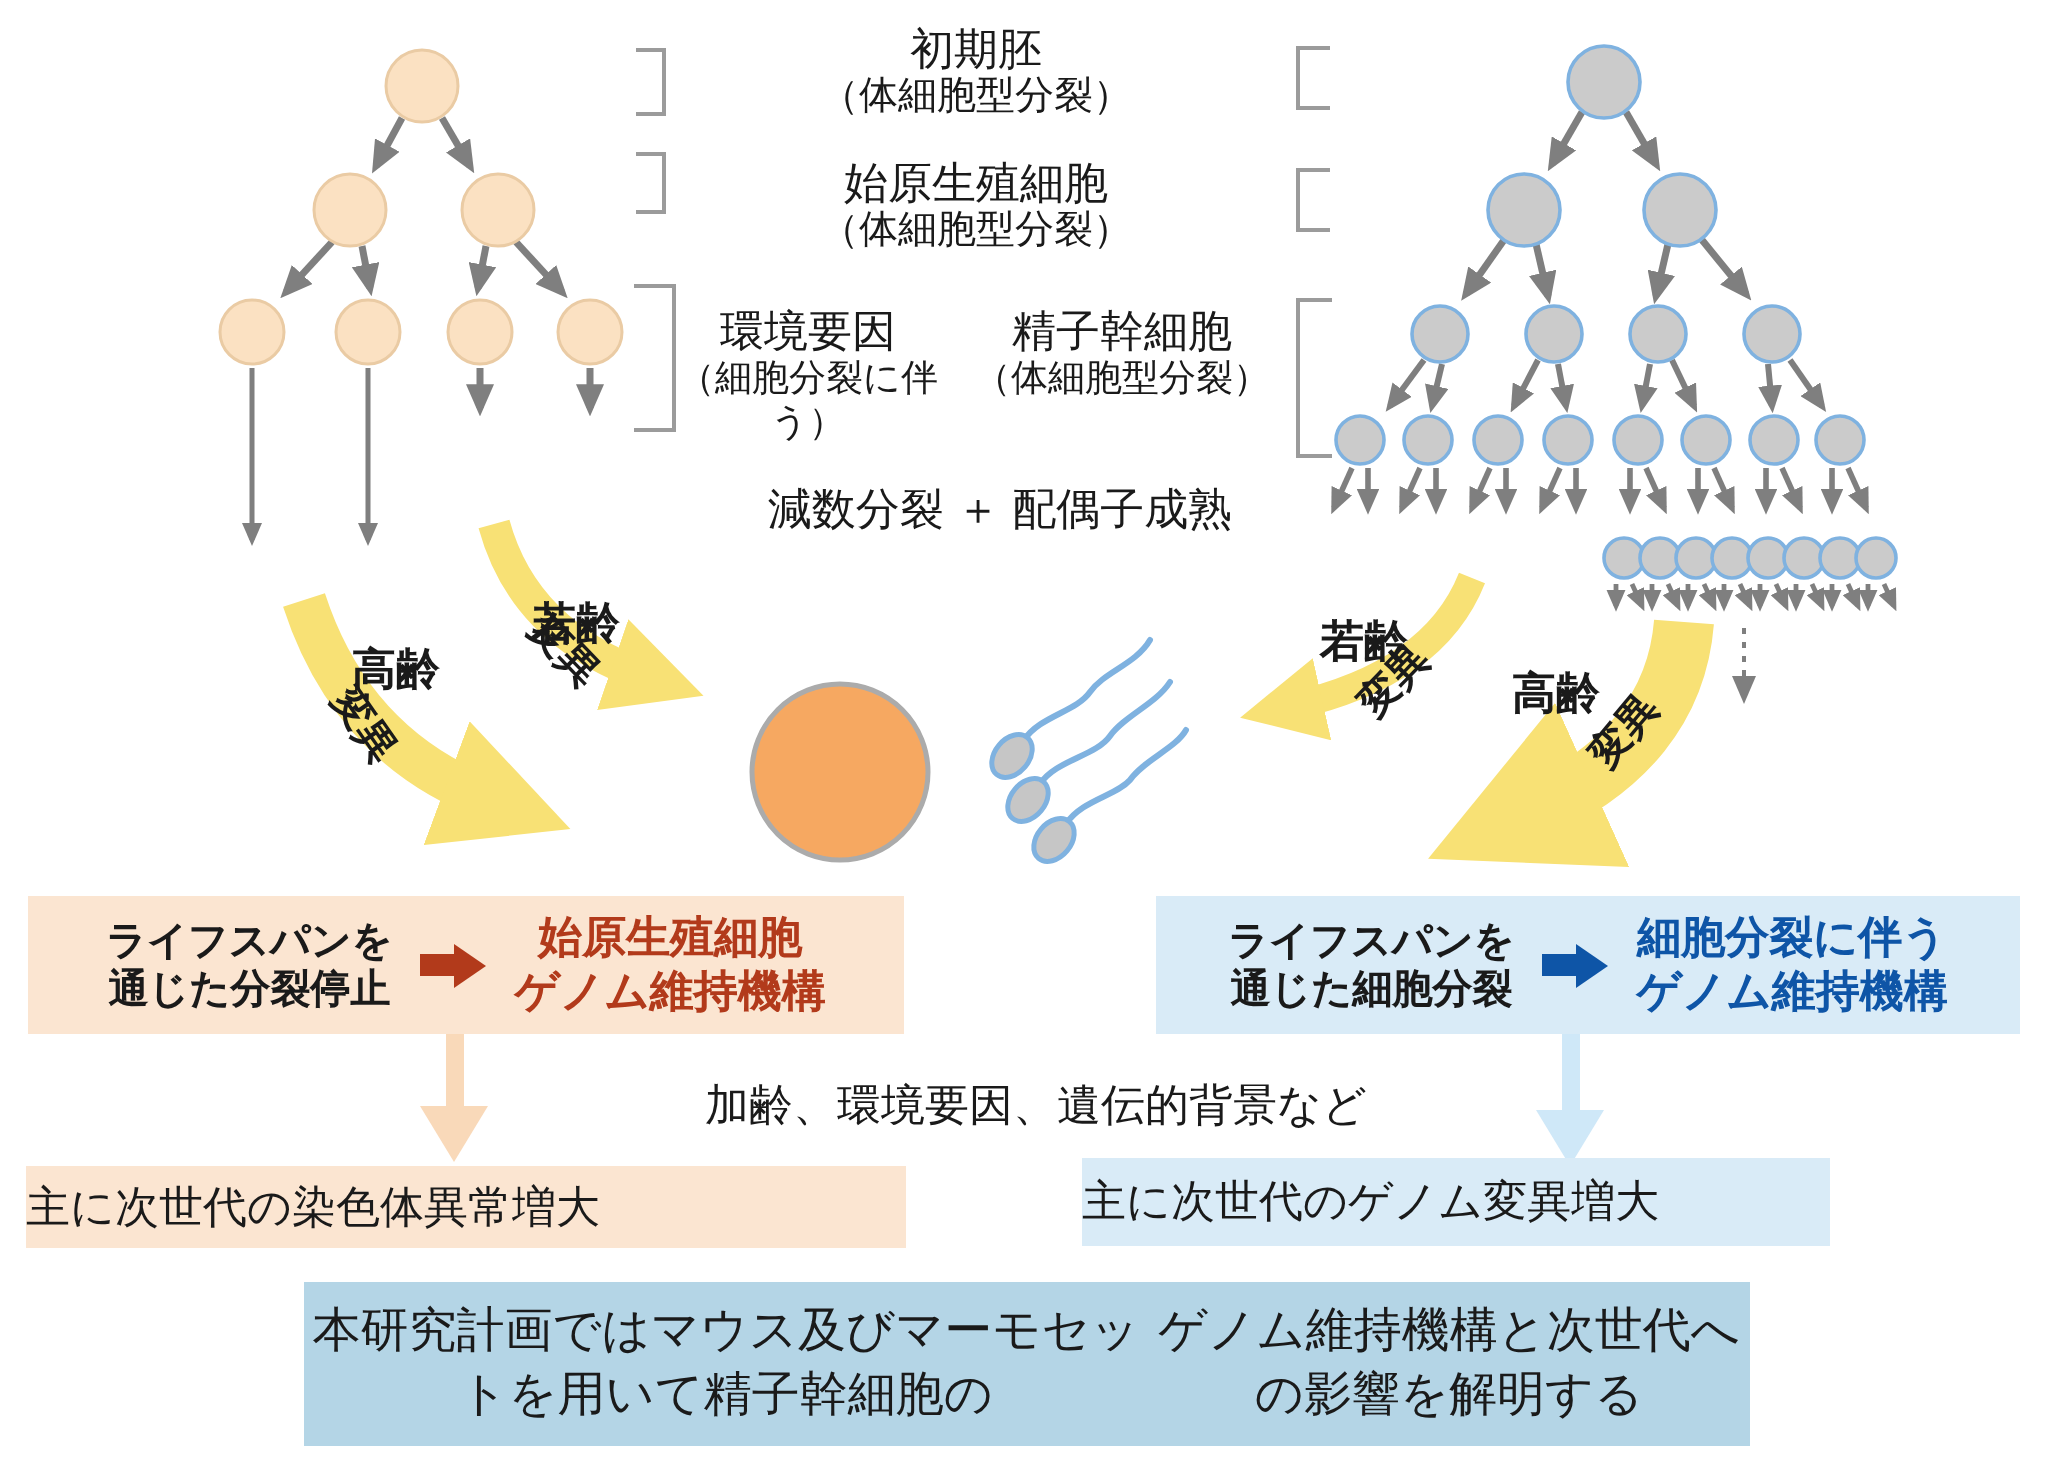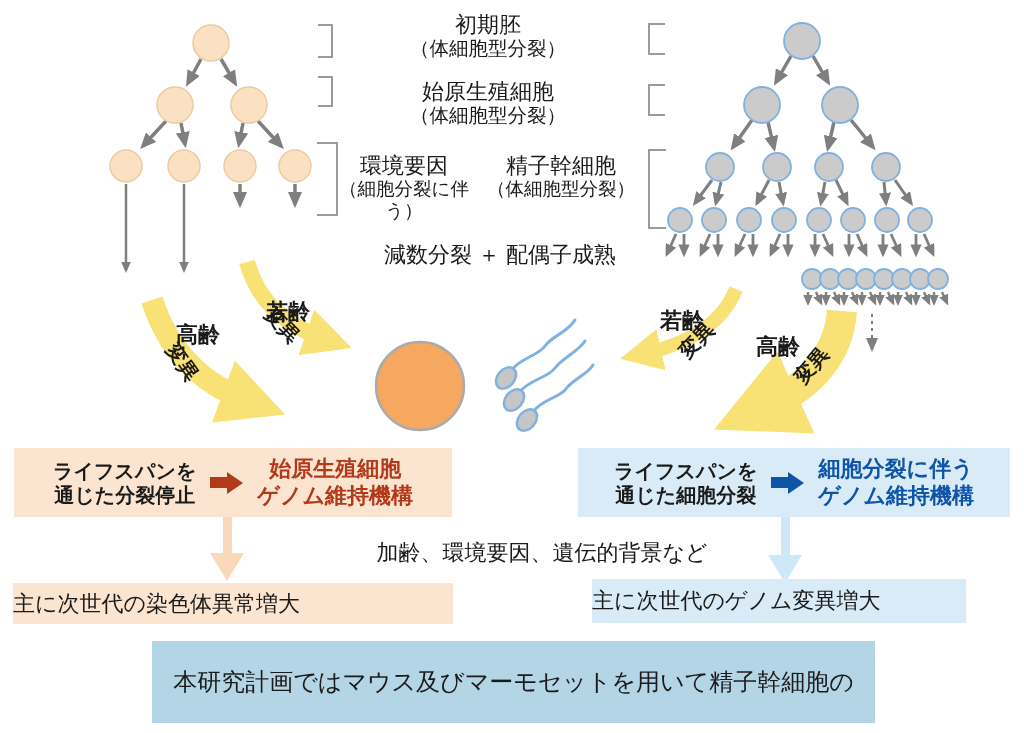--- a/index.html
+++ b/index.html
@@ -256,26 +256,27 @@
 
   <div class="varrow" style="--ac:var(--peach-arrow);left:227px;top:517px">
     <span class="stem" style="height:36px"></span>
     <span class="head"></span>
   </div>
   <div class="varrow" style="--ac:var(--blue-arrow-light);left:785px;top:517px">
     <span class="stem" style="height:38px"></span>
     <span class="head"></span>
   </div>
 
-  <div class="factors" style="left:342px;top:538px;width:400px">加齢、環境要因、遺伝的背景など</div>
+  <div class="factors" style="left:318px;top:538px;width:400px">加齢、環境要因、遺伝的背景など</div>
 
   <div class="obox" style="left:13px;top:583px;width:440px;height:41px;background:var(--peach-box-bg)">
     <span>主に次世代の染色体異常増大</span>
   </div>
-  <div class="obox" style="left:592px;top:579px;width:374px;height:44px;background:var(--blue-box-bg)">
+  <div class="obox" style="left:541px;top:579px;width:374px;height:44px;background:var(--blue-box-bg)">
     <span>主に次世代のゲノム変異増大</span>
   </div>
 
   <div class="conclusion" style="left:152px;top:641px;width:723px;height:82px;background:var(--conclusion-bg)">
     <div>本研究計画ではマウス及びマーモセットを用いて精子幹細胞の</div>
+    <div>ゲノム維持機構と次世代への影響を解明する</div>
   </div>
 
 </div>
 
 </body></html>

